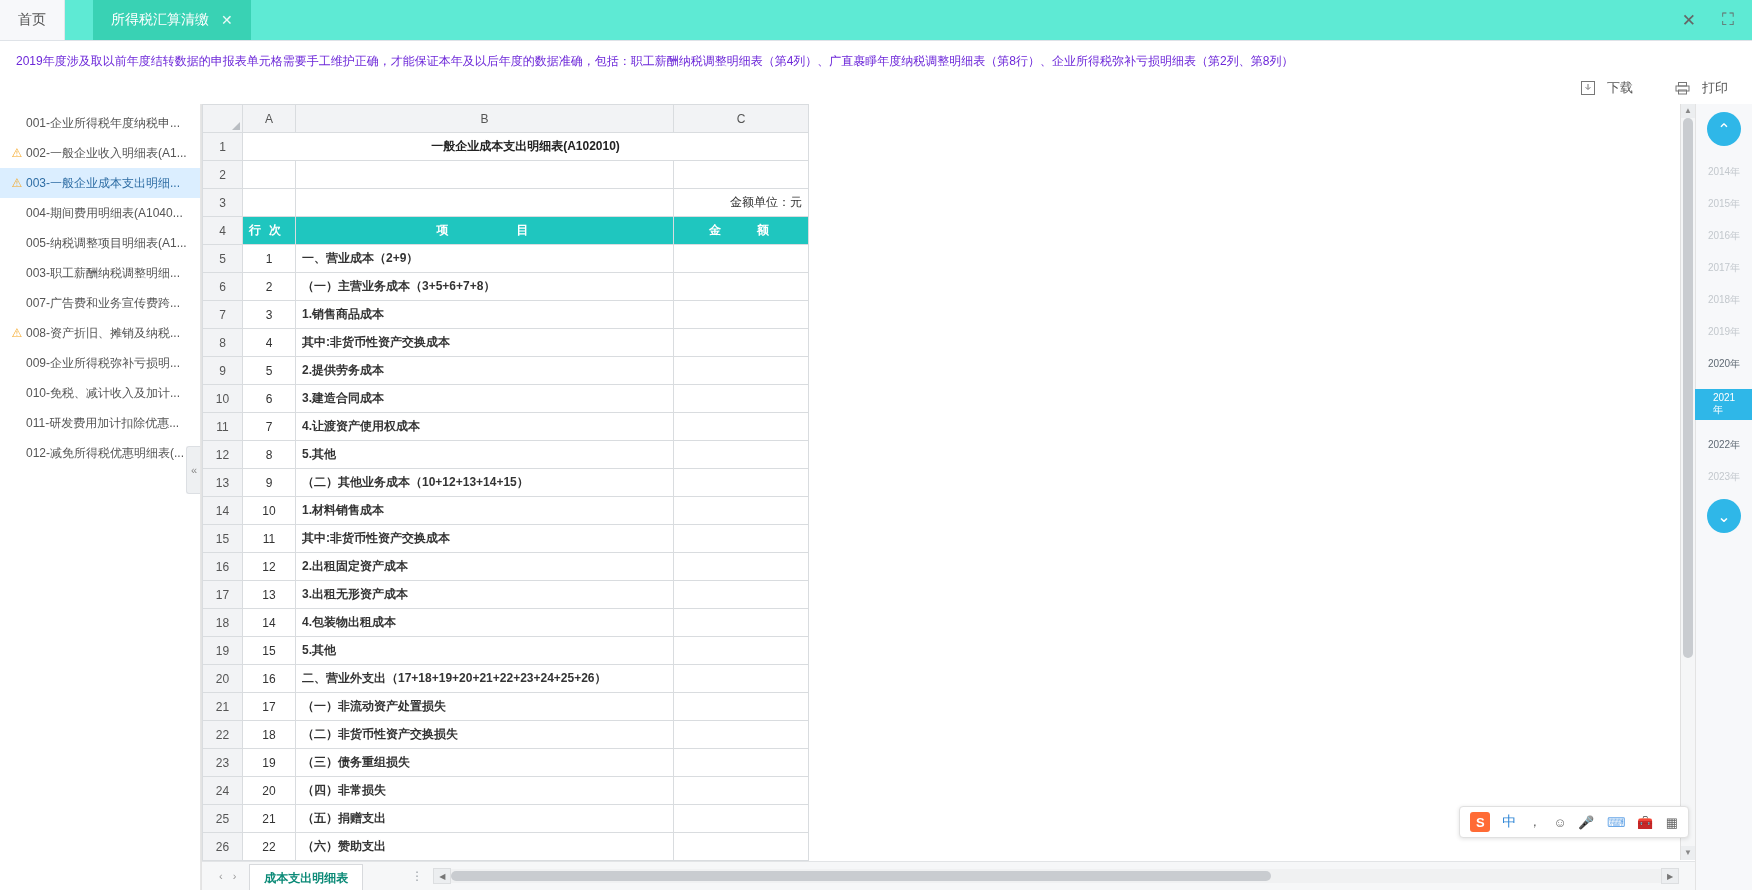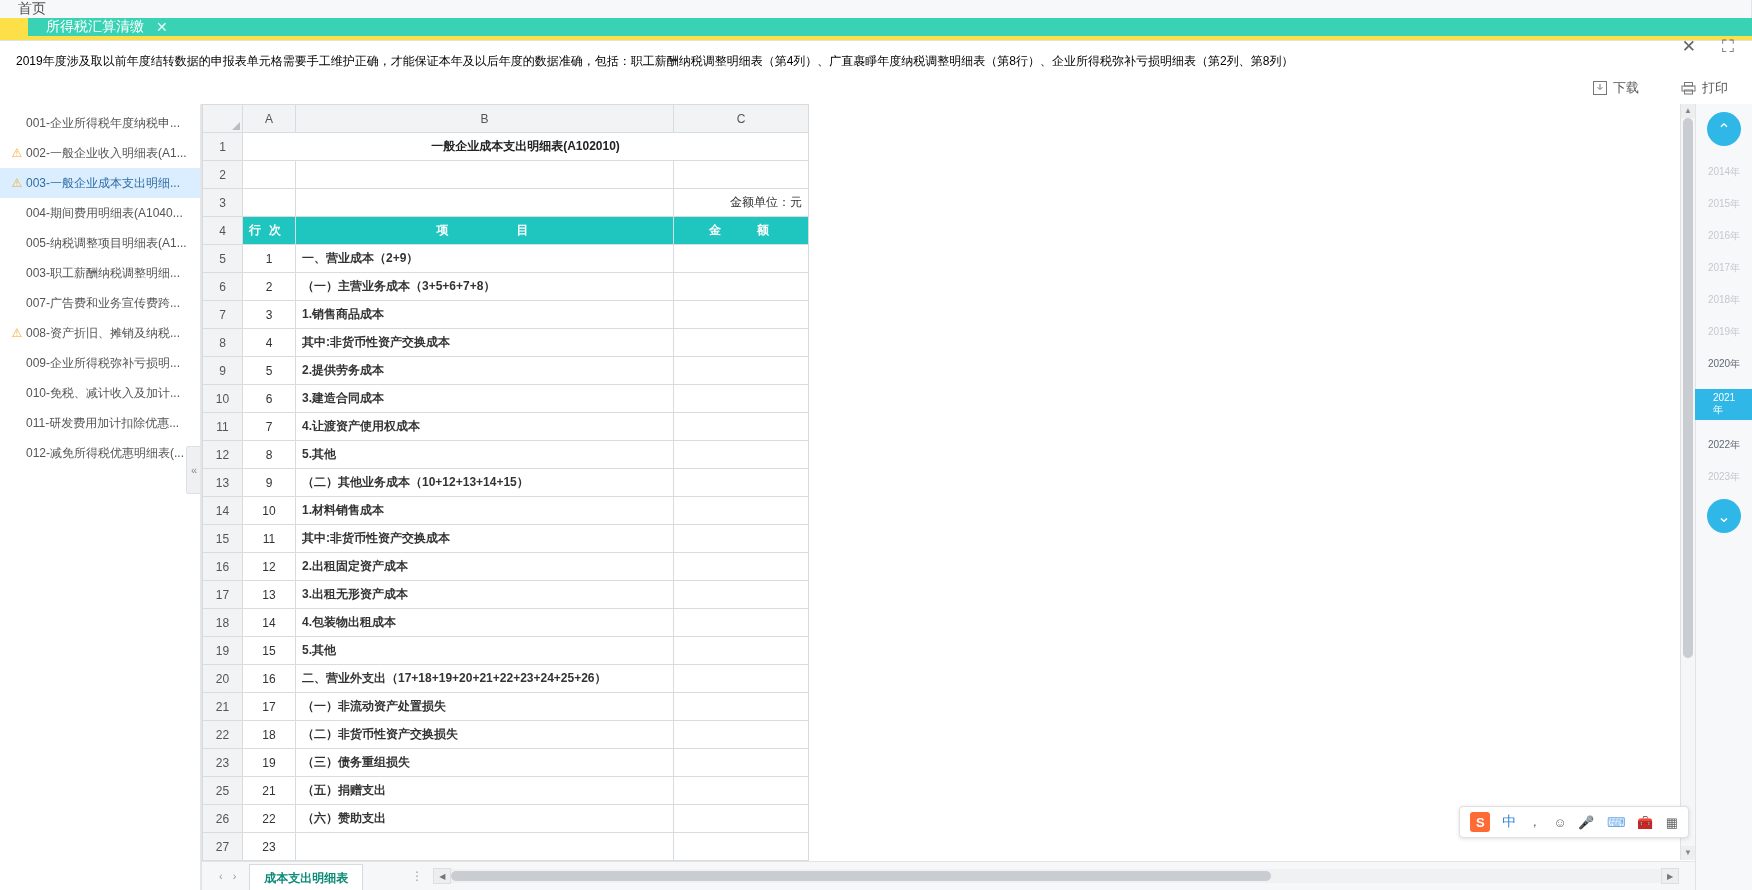--- a/index.html
+++ b/index.html
@@ -8,26 +8,25 @@
     background:#ffffff;
     font-family:"Liberation Sans","DejaVu Sans",sans-serif;
     font-size:13px;
     color:#333;
     overflow:hidden;
     position:relative;
   }
   
   .tabbar{
     height:40px;
-    background:#fde047;
+    background:#5eead4;
     border-bottom:1px solid #dfe3e8;
     display:flex;
     align-items:stretch;
     position:relative;
-    flex-direction:column;
   }
   .tab{
     display:flex;align-items:center;
     padding:0 18px;
     font-size:14px;
     color:#555;
     cursor:pointer;
     border-right:1px solid #e2e6ea;
   }
   .tab.home{background:#f7f8fa;color:#555;}
@@ -45,35 +44,35 @@
     margin-left:auto;display:flex;align-items:center;gap:26px;padding-right:18px;
   }
   .winbtns span{font-size:17px;color:#666;cursor:pointer;}
   
   .notice-wrap{
     display:flex;align-items:flex-start;
     padding:10px 18px 6px 16px;
     position:relative;
   }
   .notice{
-    color:#000000;
+    color:#6d28d9;
     font-size:12px;
     line-height:21px;
     max-width:1300px;
   }
   .actions{
     margin-left:auto;
     display:flex;align-items:flex-start;
     gap:42px;
     padding-top:28px;
     padding-right:6px;
     white-space:nowrap;
   }
   .actions .act{
-    font-size:13px;color:#555;cursor:pointer;display:flex;align-items:center;gap:6px;
+    font-size:13px;color:#555;cursor:pointer;display:flex;align-items:center;gap:12px;
   }
   .actions .act svg{display:block;}
   
   .body{
     position:absolute;
     top:104px;left:0;right:0;bottom:0;
     display:flex;
   }
   
   .sidebar{
@@ -498,20 +497,26 @@
         <td class="cell bold indent1">（二）非货币性资产交换损失</td>
         <td class="cell"></td>
       </tr>
       <tr>
         <td class="rowhead">23</td>
         <td class="cell rowno">19</td>
         <td class="cell bold indent1">（三）债务重组损失</td>
         <td class="cell"></td>
       </tr>
       <tr>
+        <td class="rowhead">24</td>
+        <td class="cell rowno">20</td>
+        <td class="cell bold indent1">（四）非常损失</td>
+        <td class="cell"></td>
+      </tr>
+      <tr>
         <td class="rowhead">25</td>
         <td class="cell rowno">21</td>
         <td class="cell bold indent1">（五）捐赠支出</td>
         <td class="cell"></td>
       </tr>
       <tr>
         <td class="rowhead">26</td>
         <td class="cell rowno">22</td>
         <td class="cell bold indent1">（六）赞助支出</td>
         <td class="cell"></td>

